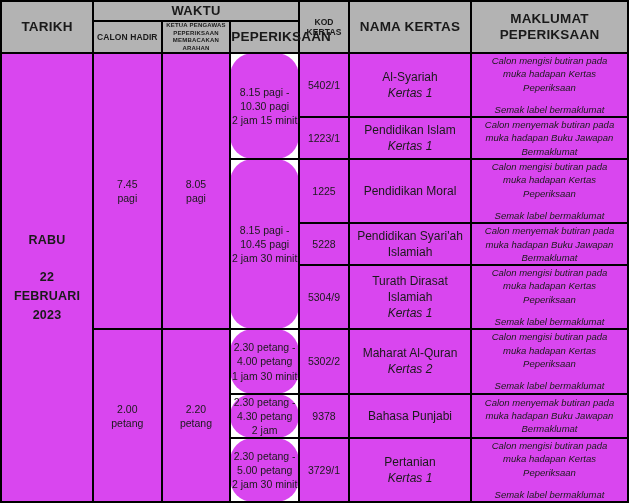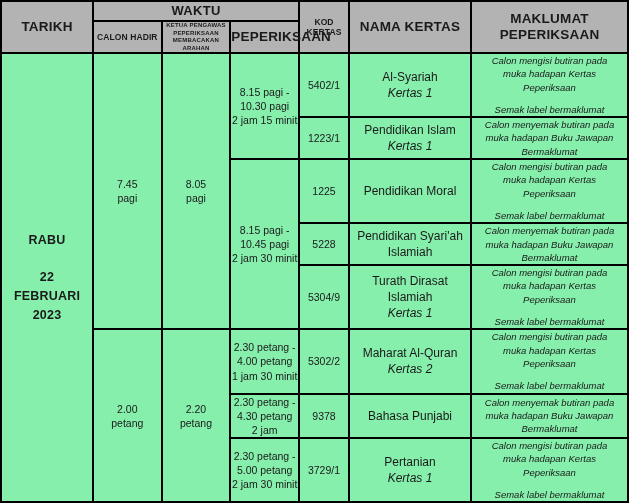--- a/index.html
+++ b/index.html
@@ -21,21 +21,21 @@
     border-collapse: collapse;
     table-layout: fixed;
     width: 629px;
     border: 2px solid #000;
   }
   table.sched td, table.sched th {
     border: 2px solid #000;
     padding: 0;
     vertical-align: middle;
     text-align: center;
-    background: #86efac;
+    background: #d946ef;
     color: #1a1a1a;
   }
   
   thead th {
     background: #b3b3b3 !important;
     font-weight: bold;
     color: #000;
   }
   th.h-waktu {
     font-size: 13px;
@@ -79,20 +79,21 @@
     line-height: 1.5;
     letter-spacing: 0.2px;
   }
   td.timecell {
     font-size: 10.5px;
     line-height: 1.35;
   }
   td.peperiksaan {
     font-size: 10.5px;
     line-height: 1.35;
+    border-radius: 23px;
   }
   td.kod {
     font-size: 10.5px;
     margin-left: 26px;
   }
   td.nama {
     font-size: 12px;
     line-height: 1.35;
   }
   td.nama .kertas {

